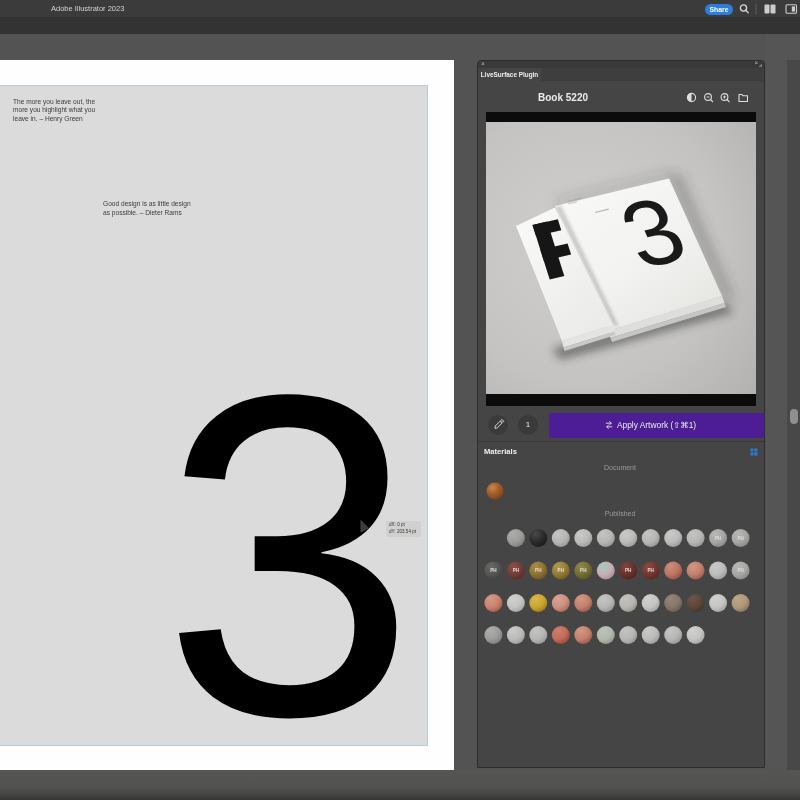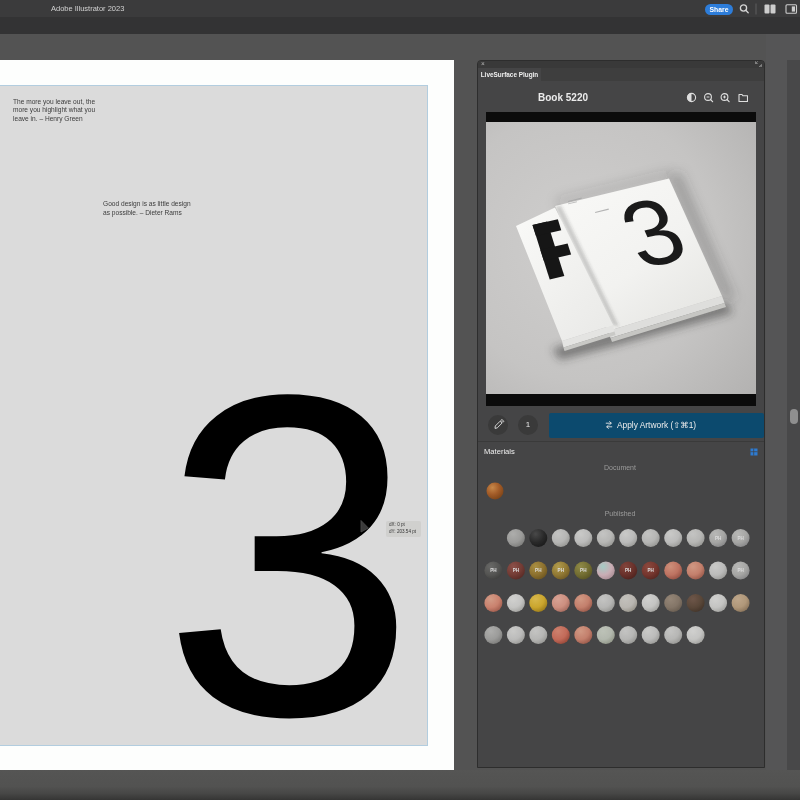--- a/index.html
+++ b/index.html
@@ -121,27 +121,27 @@
       <path d="M46.5,103 L71.8,97.2 L75.3,108.2 L50.0,114.0 Z"></path>
       <path d="M54.3,127.8 L81.6,121.5 L85.1,132.4 L57.8,138.8 Z"></path>
     </g>
 </svg>
 
 <div class="abs" style="left:488px;top:415px;width:20px;height:20px;border-radius:50%;background:#3a3a3a;"></div>
 <svg class="abs" style="left:488px;top:415px;" width="20" height="20" viewBox="0 0 20 20">
   <path d="M7,13.4 L7.3,11 L12.1,6.2 L14,8.1 L9.2,12.9 Z M12.9,5.4 L13.9,4.4 L15.8,6.3 L14.8,7.3 Z" fill="none" stroke="#e2e2e2" stroke-width="0.9"></path>
 </svg>
 <div class="abs" style="left:518px;top:415px;width:20px;height:20px;border-radius:50%;background:#3a3a3a;color:#e8e8e8;font-size:8px;text-align:center;line-height:20px;">1</div>
-<div class="abs" style="left:549px;top:412.5px;width:215px;height:25px;background:#0c4a6e;border-radius:2px;color:#ececec;font-size:8.4px;line-height:25px;text-align:center;">Apply Artwork (⇧⌘1)</div>
+<div class="abs" style="left:549px;top:412.5px;width:215px;height:25px;background:#4c1d95;border-radius:2px;color:#ececec;font-size:8.4px;line-height:25px;text-align:center;">Apply Artwork (⇧⌘1)</div>
 <svg class="abs" style="left:604px;top:420px;" width="10" height="10" viewBox="0 0 10 10">
     <path d="M2.2,3.2 L7,3.2 M5.6,1.6 L7.3,3.2 L5.6,4.8 M7.8,6.8 L3,6.8 M4.4,5.2 L2.7,6.8 L4.4,8.4" fill="none" stroke="#e4e4e4" stroke-width="0.9" stroke-linecap="round" stroke-linejoin="round"></path>
   </svg>
 
 <div class="abs" style="left:478px;top:441px;width:286px;height:1px;background:#3a3a3a;"></div>
-<div class="abs" style="left:484px;top:446px;width:80px;height:12px;color:#f0f0f0;font-size:7.6px;font-weight:400;line-height:12px;">Materials</div>
+<div class="abs" style="left:484px;top:446px;width:80px;height:12px;color:#f0f0f0;font-size:7.6px;font-weight:700;line-height:12px;">Materials</div>
 <svg class="abs" style="left:750px;top:448px;" width="8" height="8" viewBox="0 0 8 8">
     <rect x="0.5" y="0.5" width="7" height="7" fill="#2e7bd0"></rect>
     <path d="M0.5,3.7 L7.5,3.7 M3.7,0.5 L3.7,7.5" stroke="#3f3f3f" stroke-width="0.7"></path>
   </svg>
 <div class="abs" style="left:560px;top:463px;width:120px;height:10px;color:#9b9b9b;font-size:7px;line-height:10px;text-align:center;">Document</div>
 <div class="abs" style="left:560px;top:509px;width:120px;height:10px;color:#9b9b9b;font-size:7px;line-height:10px;text-align:center;">Published</div>
 <svg class="abs" style="left:480px;top:445px;" width="285" height="210" viewBox="0 0 285 210">
   <defs>
     <radialGradient id="sOrange" cx="0.35" cy="0.3" r="0.8">
       <stop offset="0" stop-color="#d8914a"></stop>

